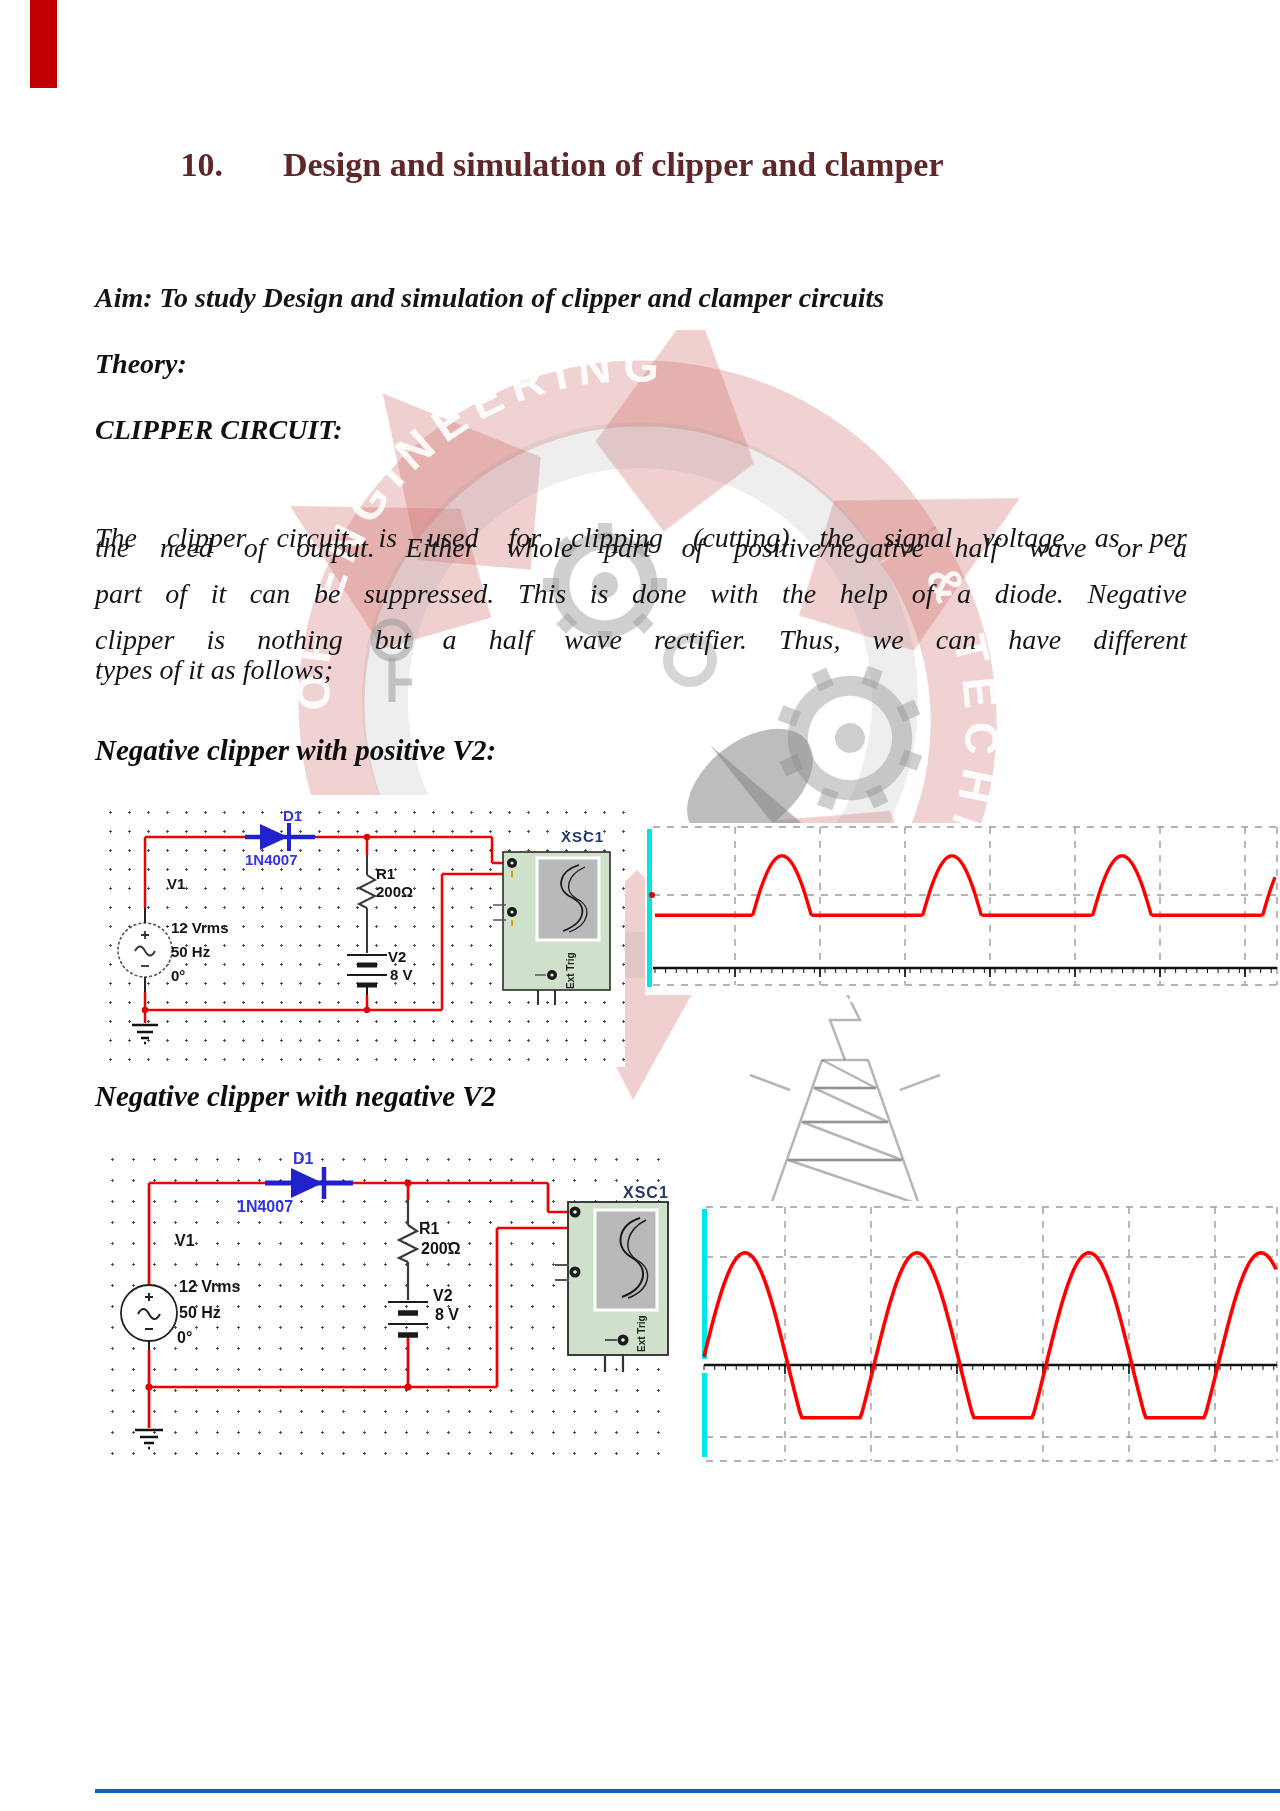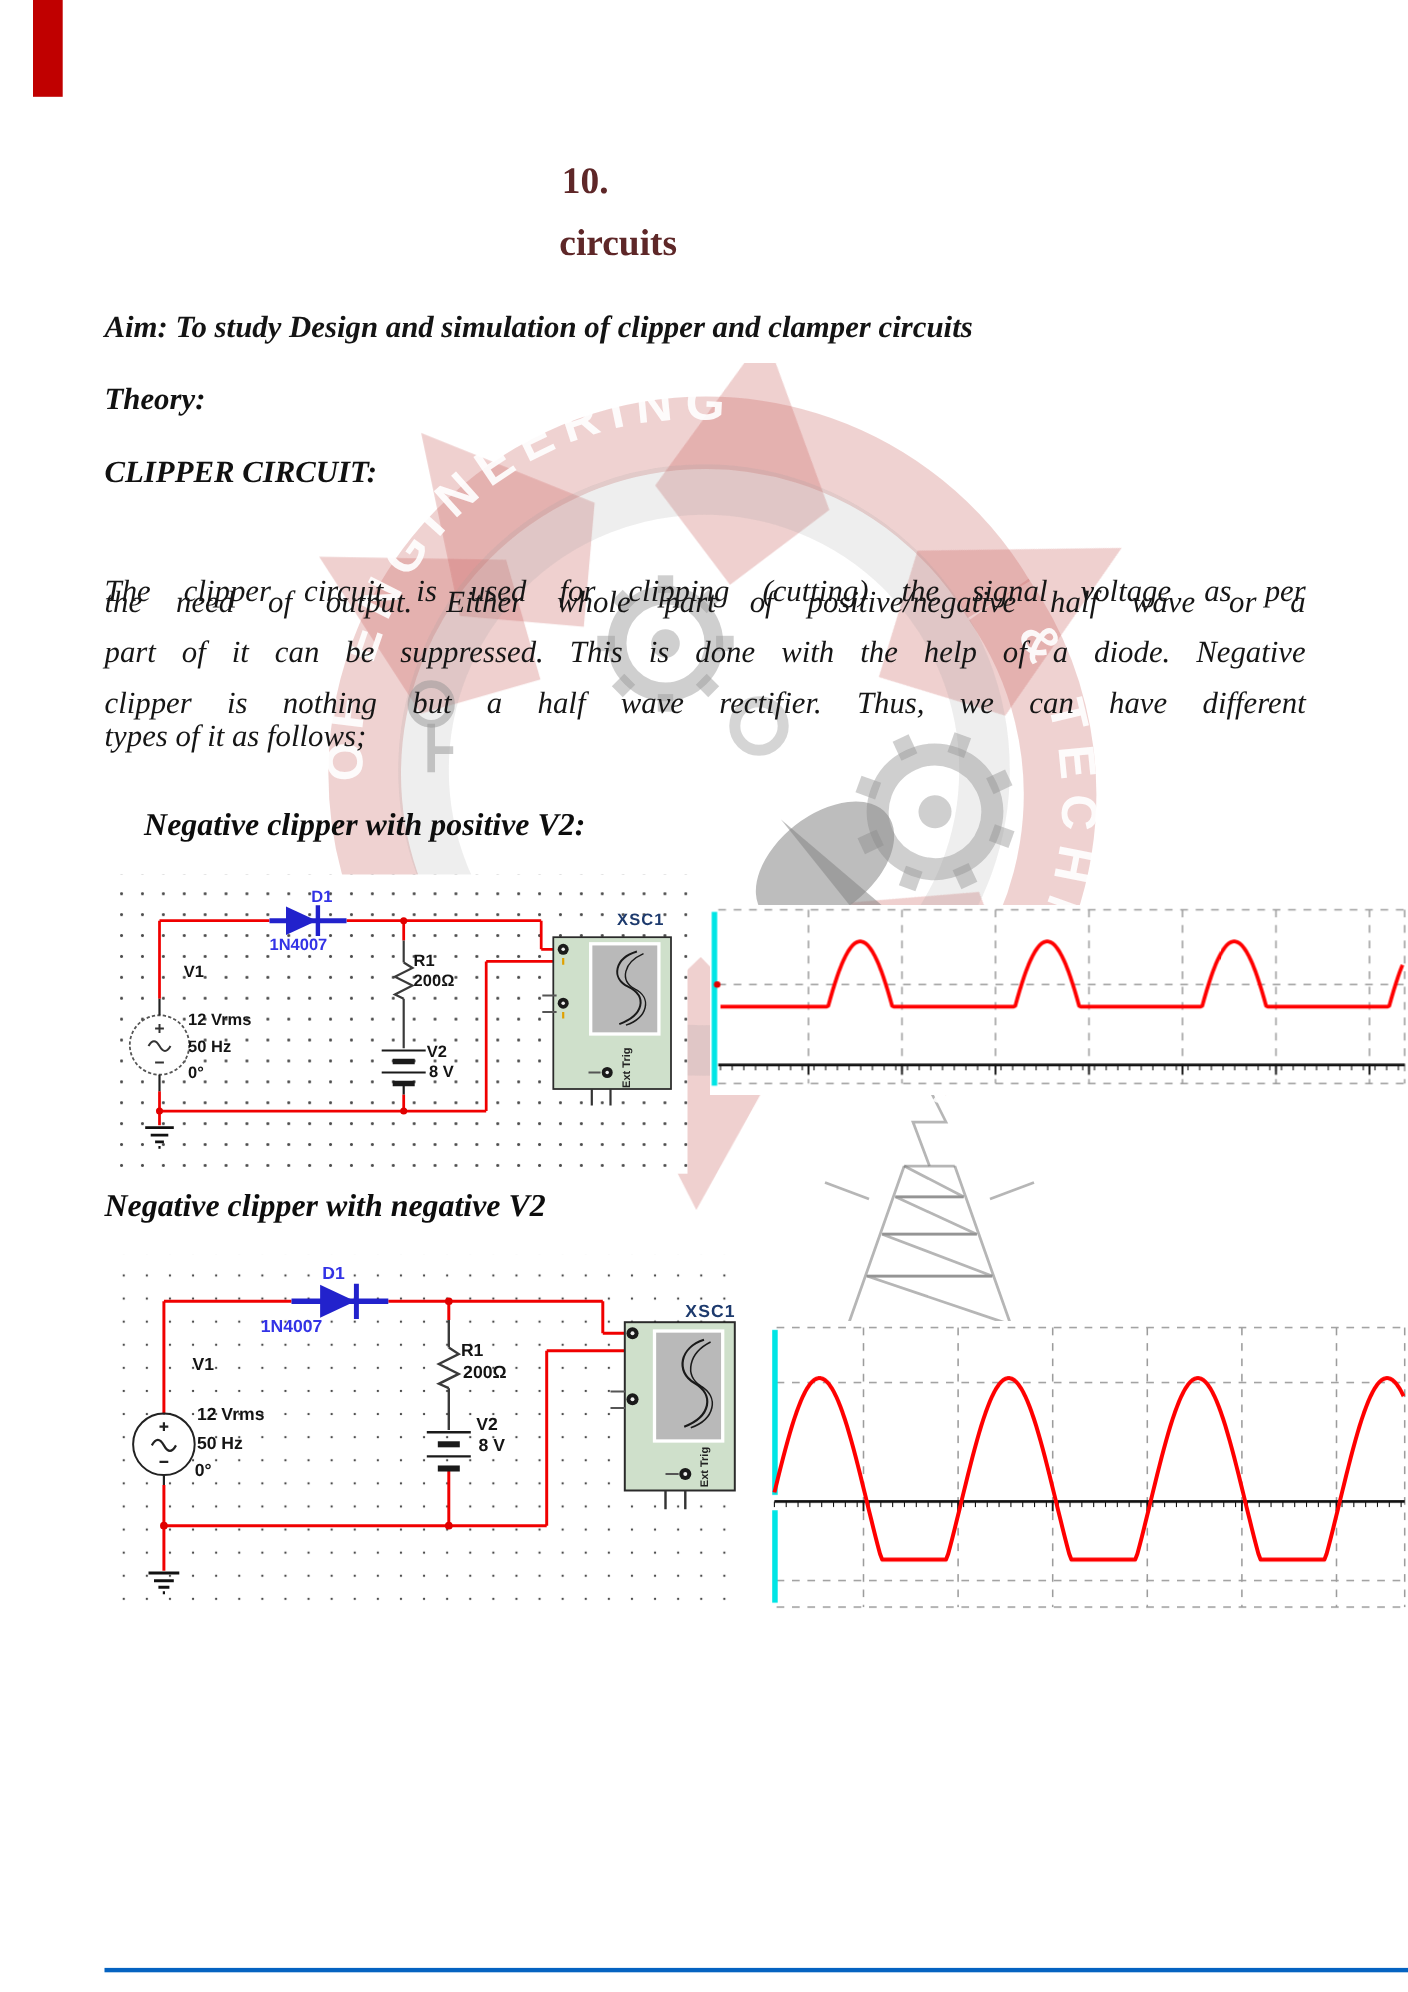--- a/index.html
+++ b/index.html
@@ -117,36 +117,34 @@
       </text>
       <text font-family="Liberation Sans, sans-serif" font-size="46" font-weight="bold" fill="rgba(255,255,255,0.92)" letter-spacing="12">
         <textPath href="#wm-arc-right" startOffset="4%">&amp; TECHNOLOGY</textPath>
       </text>
     </g>
   </svg>
 
   <div class="title-line" style="top:142px;color:#5e2728;">
     <span>10.</span>
     <span class="title-gap"></span>
-  </div>
-  <div class="title-line" style="top:199px;color:#5e2728;">
-    <span>circuits</span>
+    <span>Design and simulation of clipper and clamper</span>
   </div>
 
   <div class="aim">Aim: To study Design and simulation of clipper and clamper circuits</div>
   <div class="subhead" style="top:348px;">Theory:</div>
   <div class="subhead" style="top:414px;">CLIPPER CIRCUIT:</div>
 
   <div class="para-line" style="top:486px;margin-top:36px;">The clipper circuit is used for clipping (cutting) the signal voltage as per</div>
   <div class="para-line" style="top:578px;">part of it can be suppressed. This is done with the help of a diode. Negative</div>
   <div class="para-line" style="top:532px;">the need of output. Either whole part of positive/negative half wave or a</div>
   <div class="para-line" style="top:624px;">clipper is nothing but a half wave rectifier. Thus, we can have different</div>
   <div class="para-line last" style="top:654px;">types of it as follows;</div>
 
-  <div class="fig-head" style="top:734px;margin-left:36px;">Negative clipper with positive V2:</div>
+  <div class="fig-head" style="top:734px;">Negative clipper with positive V2:</div>
 
   <div class="circuit c1">
     <svg width="530" height="272" viewBox="0 0 530 272">
       <g stroke="#f00000" stroke-width="2.5" fill="none">
         <path d="M50,42 H150 M220,42 H397 M397,42 V68 M397,68 H410"></path>
         <path d="M50,42 V113"></path>
         <path d="M347,215 V79 M347,79 H410"></path>
         <path d="M50,215 H347"></path>
         <path d="M272,42 V60 M272,200 V215"></path>
         <path d="M50,197 V228"></path>

